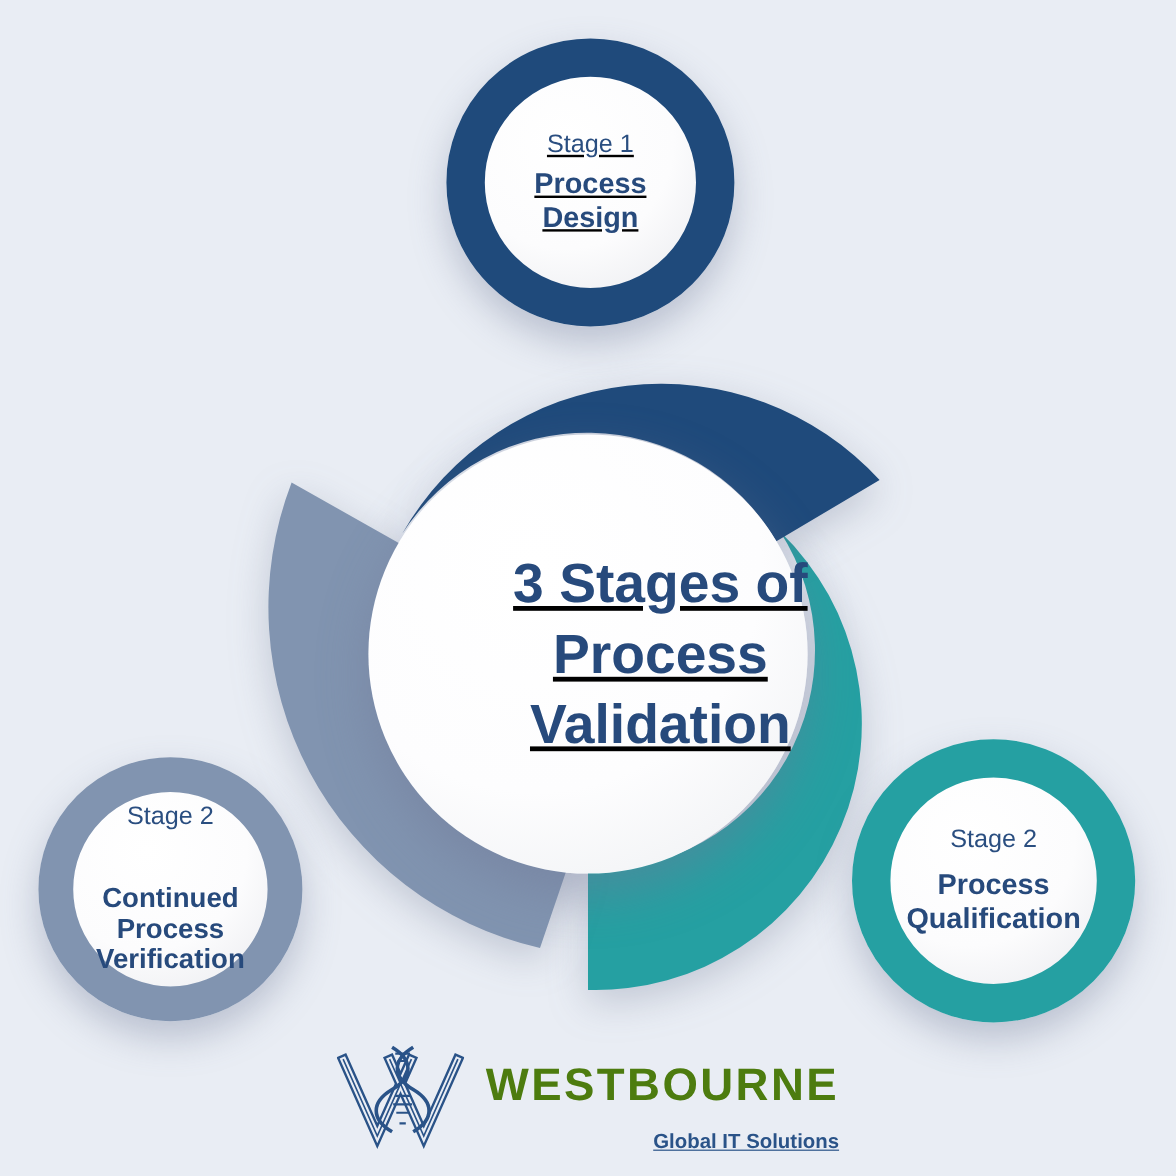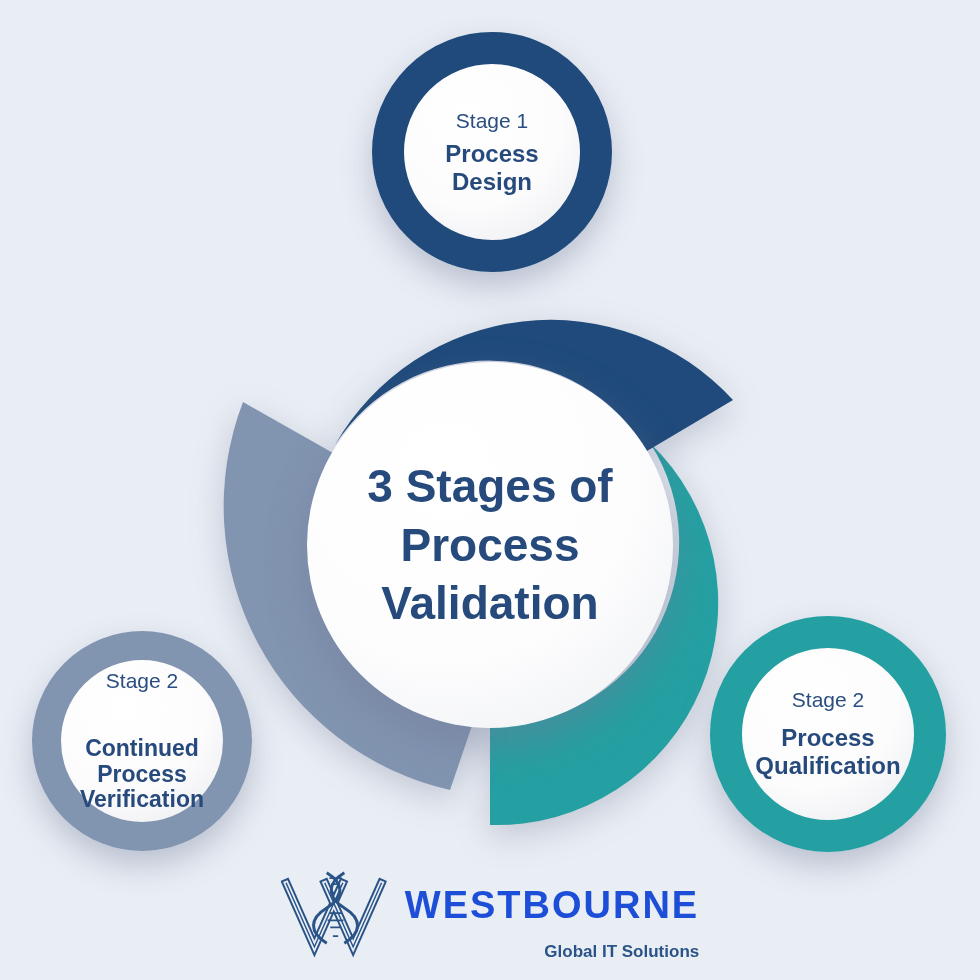--- a/index.html
+++ b/index.html
@@ -15,50 +15,50 @@
   
   svg.arcs{position:absolute;left:0;top:0;width:980px;height:980px;}
   .arc{filter:drop-shadow(0 10px 16px rgba(90,100,130,.28));}
 
   
   .center-circle{
     position:absolute;left:307px;top:362px;width:366px;height:366px;
     border-radius:50%;
     background:radial-gradient(circle at 38% 30%, #ffffff 0%, #fdfdfe 55%, #eceef1 100%);
     box-shadow:0 18px 42px rgba(110,120,150,.45);
-    display:flex;align-items:center;justify-content:center;text-align:center;
+    display:flex;align-items:center;justify-content:flex-end;text-align:center;text-decoration:underline;
   }
   .center-title{
     font-size:46px;font-weight:700;line-height:1.28;color:#274A7C;
   }
 
   
   .satellite{
     position:absolute;border-radius:50%;box-sizing:content-box;
     background:radial-gradient(circle at 38% 30%, #ffffff 0%, #fcfcfd 55%, #e9eaee 100%);
     box-shadow:0 14px 30px rgba(110,120,150,.38);
     display:flex;flex-direction:column;align-items:center;justify-content:center;
     text-align:center;
   }
-  .sat-top{left:372px;top:32px;width:176px;height:176px;border:32px solid #1F4A7B;gap:7px;}
+  .sat-top{left:372px;top:32px;width:176px;height:176px;border:32px solid #1F4A7B;gap:7px;text-decoration:underline;}
   .sat-left{left:32px;top:631px;width:162px;height:162px;border:29px solid #8194B0;gap:7px;}
   .sat-right{left:710px;top:616px;width:172px;height:172px;border:32px solid #25A0A2;gap:12px;}
   .stage-label{font-size:21px;font-weight:400;color:#2A4E80;}
   .stage-name{font-size:24px;font-weight:700;line-height:1.15;color:#274A7C;}
   .sat-left .stage-name{font-size:23px;line-height:1.12;margin-top:36px;}
 
   
   .logo{
     position:absolute;left:50%;top:870px;transform:translateX(-50%);
     display:flex;align-items:center;gap:18px;
   }
   .logo-icon{width:106px;height:88px;}
   .logo-text{display:flex;flex-direction:column;align-items:flex-end;}
-  .brand-name{font-size:38px;font-weight:800;letter-spacing:2px;color:#1d4ed8;line-height:1;margin-top:16px;}
-  .brand-tagline{font-size:17px;font-weight:700;color:#2A5388;margin-top:19px;line-height:1;}
+  .brand-name{font-size:38px;font-weight:800;letter-spacing:2px;color:#4d7c0f;line-height:1;margin-top:16px;}
+  .brand-tagline{font-size:17px;font-weight:700;color:#2A5388;margin-top:19px;line-height:1;text-decoration:underline;}
 </style>
 </head>
 <body>
 
 <div class="canvas">
 
   <svg class="arcs" viewBox="0 0 980 980" aria-hidden="true">
 
     <path class="arc" fill="#25A0A2" d="M650,443 A222,222 0 0 1 490,825 L490,725 A183,183 0 0 0 650,443 Z"></path>
 

